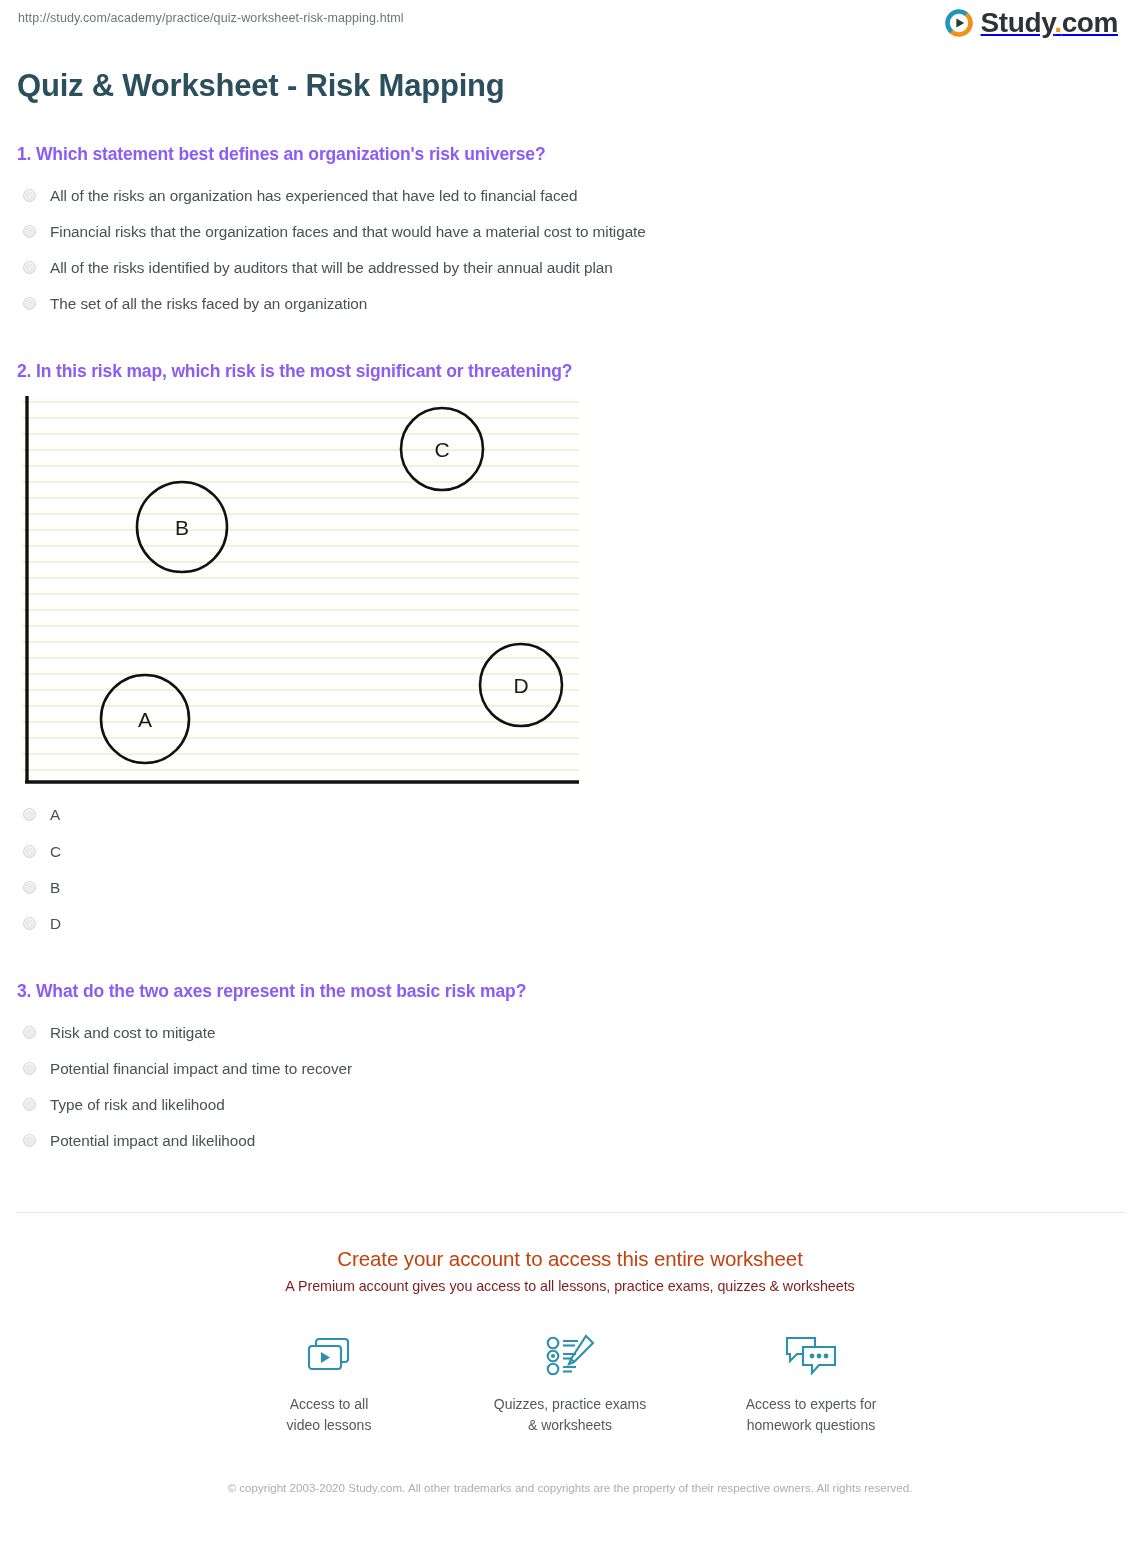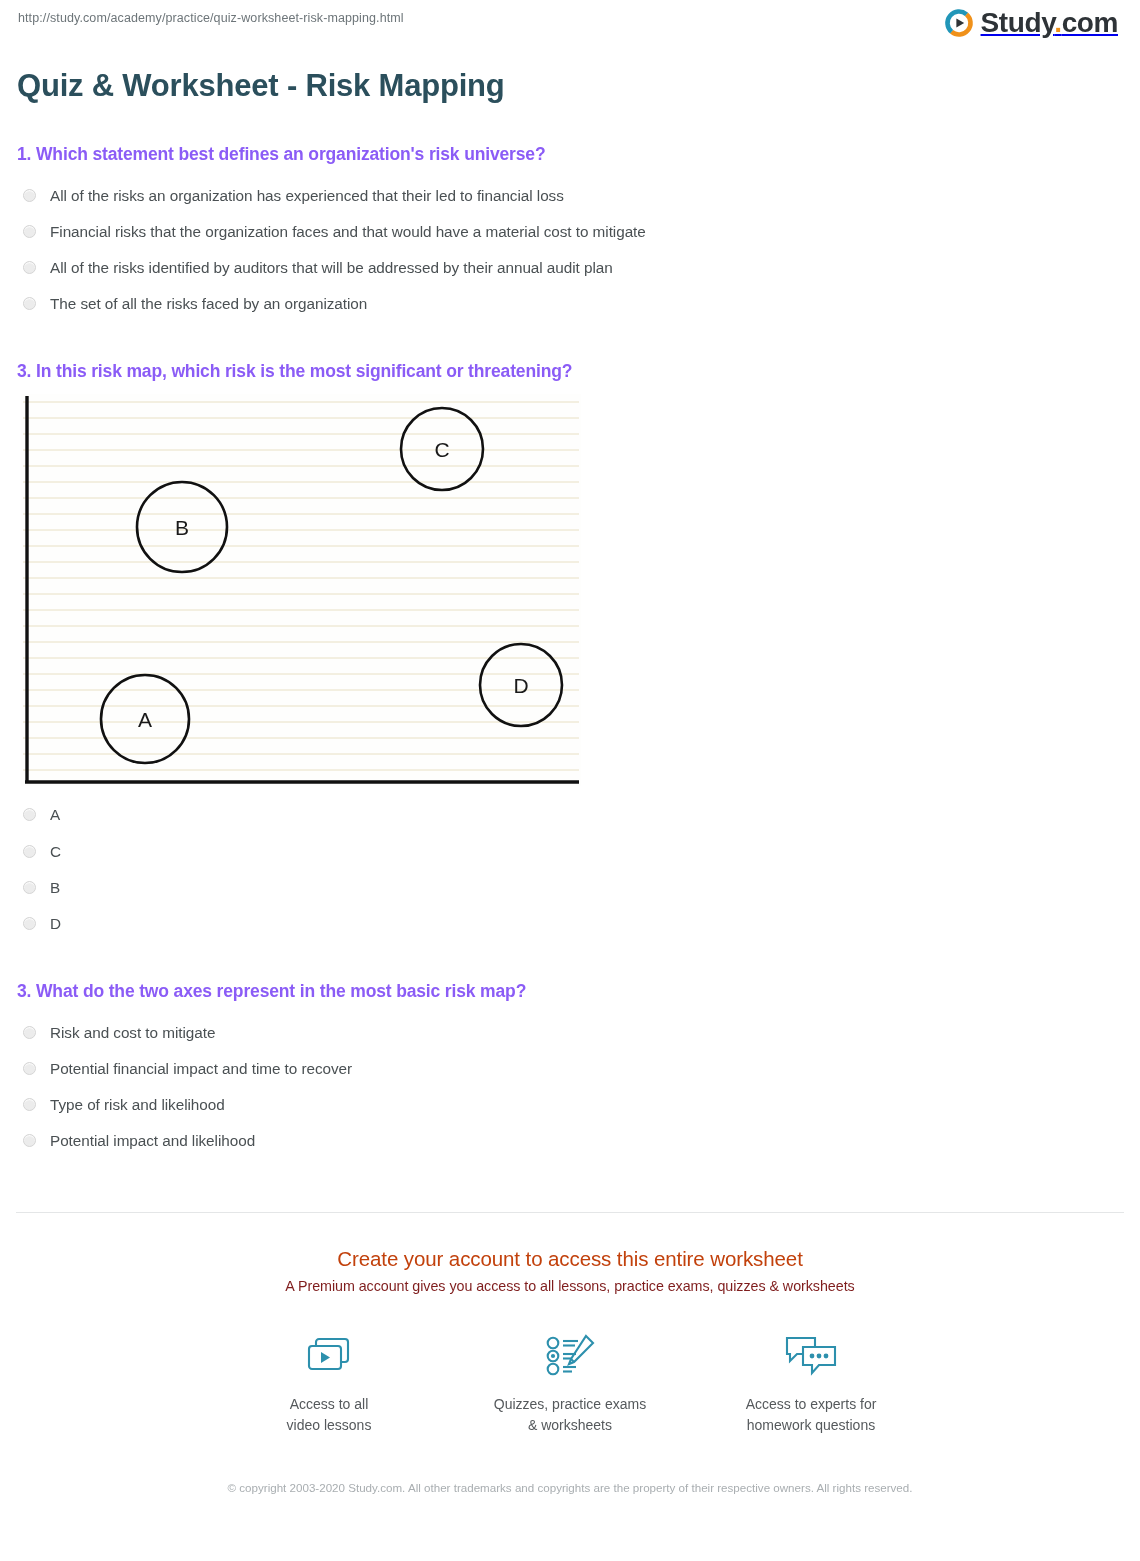--- a/index.html
+++ b/index.html
@@ -175,39 +175,39 @@
 
 <h1 class="page-title">Quiz &amp; Worksheet - Risk Mapping</h1>
 
 <div class="quiz-body">
 
   <div class="question-block">
     <p class="question-text">1. Which statement best defines an organization's risk universe?</p>
     <ul class="options">
       <li class="option-row">
         <span class="radio"></span>
-        <span class="option-label">All of the risks an organization has experienced that their led to financial loss</span>
+        <span class="option-label">All of the risks an organization has experienced that have led to financial faced</span>
       </li>
       <li class="option-row">
         <span class="radio"></span>
         <span class="option-label">Financial risks that the organization faces and that would have a material cost to mitigate</span>
       </li>
       <li class="option-row">
         <span class="radio"></span>
         <span class="option-label">All of the risks identified by auditors that will be addressed by their annual audit plan</span>
       </li>
       <li class="option-row">
         <span class="radio"></span>
         <span class="option-label">The set of all the risks faced by an organization</span>
       </li>
     </ul>
   </div>
 
   <div class="question-block">
-    <p class="question-text">3. In this risk map, which risk is the most significant or threatening?</p>
+    <p class="question-text">2. In this risk map, which risk is the most significant or threatening?</p>
 
     <div class="risk-map-figure">
       <svg viewBox="0 0 560 392" width="560" height="392">
 
         <rect x="0" y="0" width="560" height="392" fill="#fefefd"></rect>
         <g stroke="#e8e0c4" stroke-width="1">
           <line x1="2" y1="8" x2="558" y2="8"></line>
           <line x1="2" y1="24" x2="558" y2="24"></line>
           <line x1="2" y1="40" x2="558" y2="40"></line>
           <line x1="2" y1="56" x2="558" y2="56"></line>

